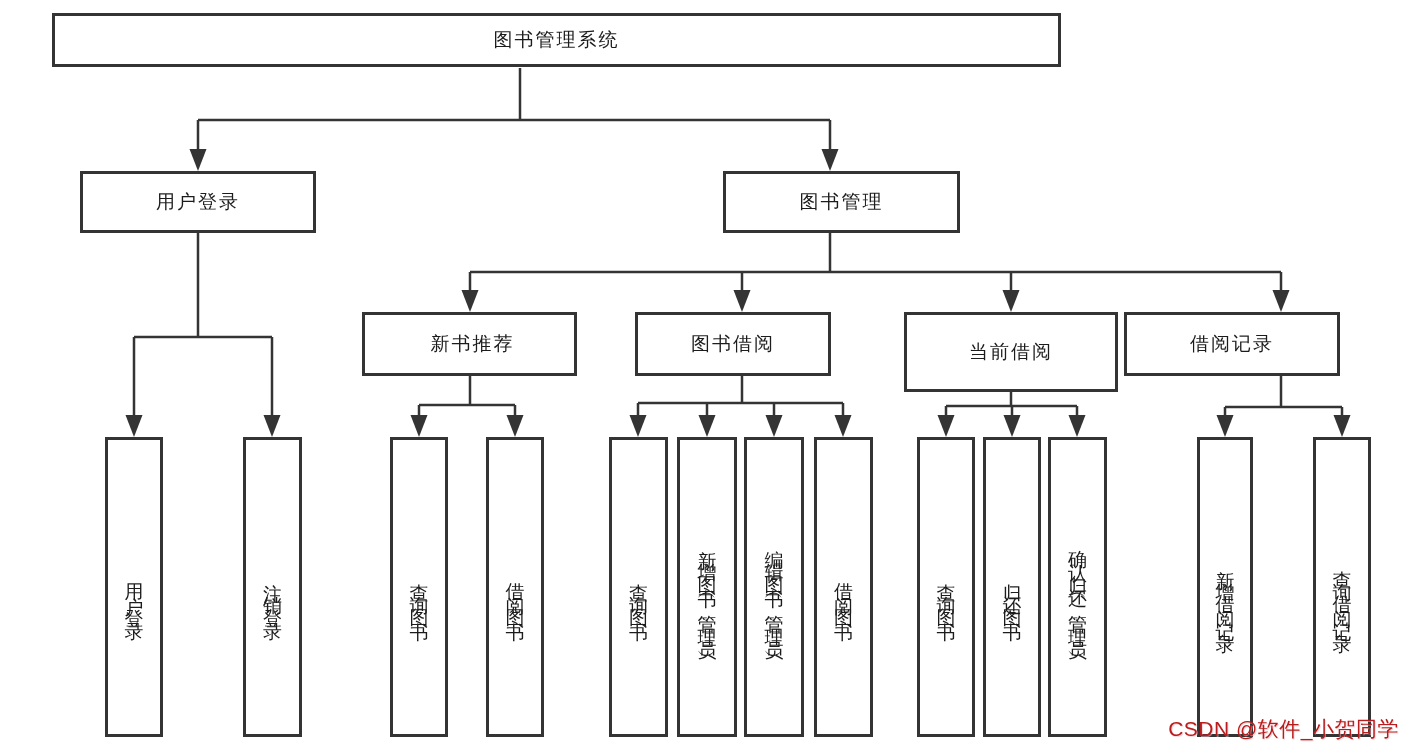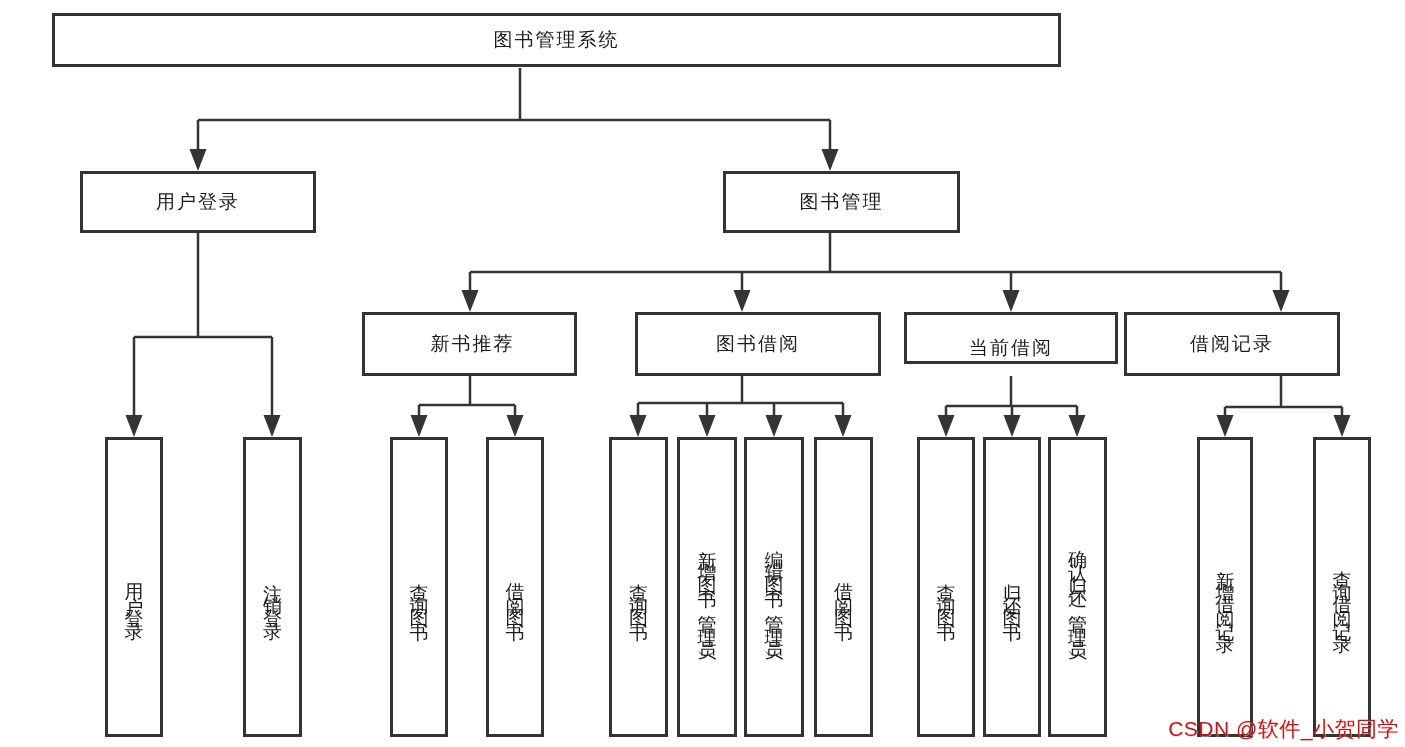--- a/index.html
+++ b/index.html
@@ -103,24 +103,24 @@
   <div class="node hbox" style="left:80px; top:171px; width:236px; height:62px;">
     <span>用户登录</span>
   </div>
   <div class="node hbox" style="left:711px; top:171px; width:237px; height:62px;margin-left:12px;">
     <span>图书管理</span>
   </div>
 
   <div class="node hbox" style="left:362px; top:312px; width:215px; height:64px;padding-left:6px;">
     <span>新书推荐</span>
   </div>
-  <div class="node hbox" style="left:635px; top:312px; width:246px; height:64px;">
+  <div class="node hbox" style="left:635px; top:312px; width:196px; height:64px;">
     <span>图书借阅</span>
   </div>
-  <div class="node hbox" style="left:904px; top:312px; width:214px; height:52px;align-items:flex-end;">
+  <div class="node hbox" style="left:904px; top:312px; width:214px; height:80px;">
     <span>当前借阅</span>
   </div>
   <div class="node hbox" style="left:1124px; top:312px; width:216px; height:64px;">
     <span>借阅记录</span>
   </div>
 
   <div class="node vbox" style="left:105px; top:437px; width:58px; height:300px;">
     <span class="vtext">用户登录</span>
   </div>
   <div class="node vbox" style="left:243px; top:437px; width:59px; height:300px;">

